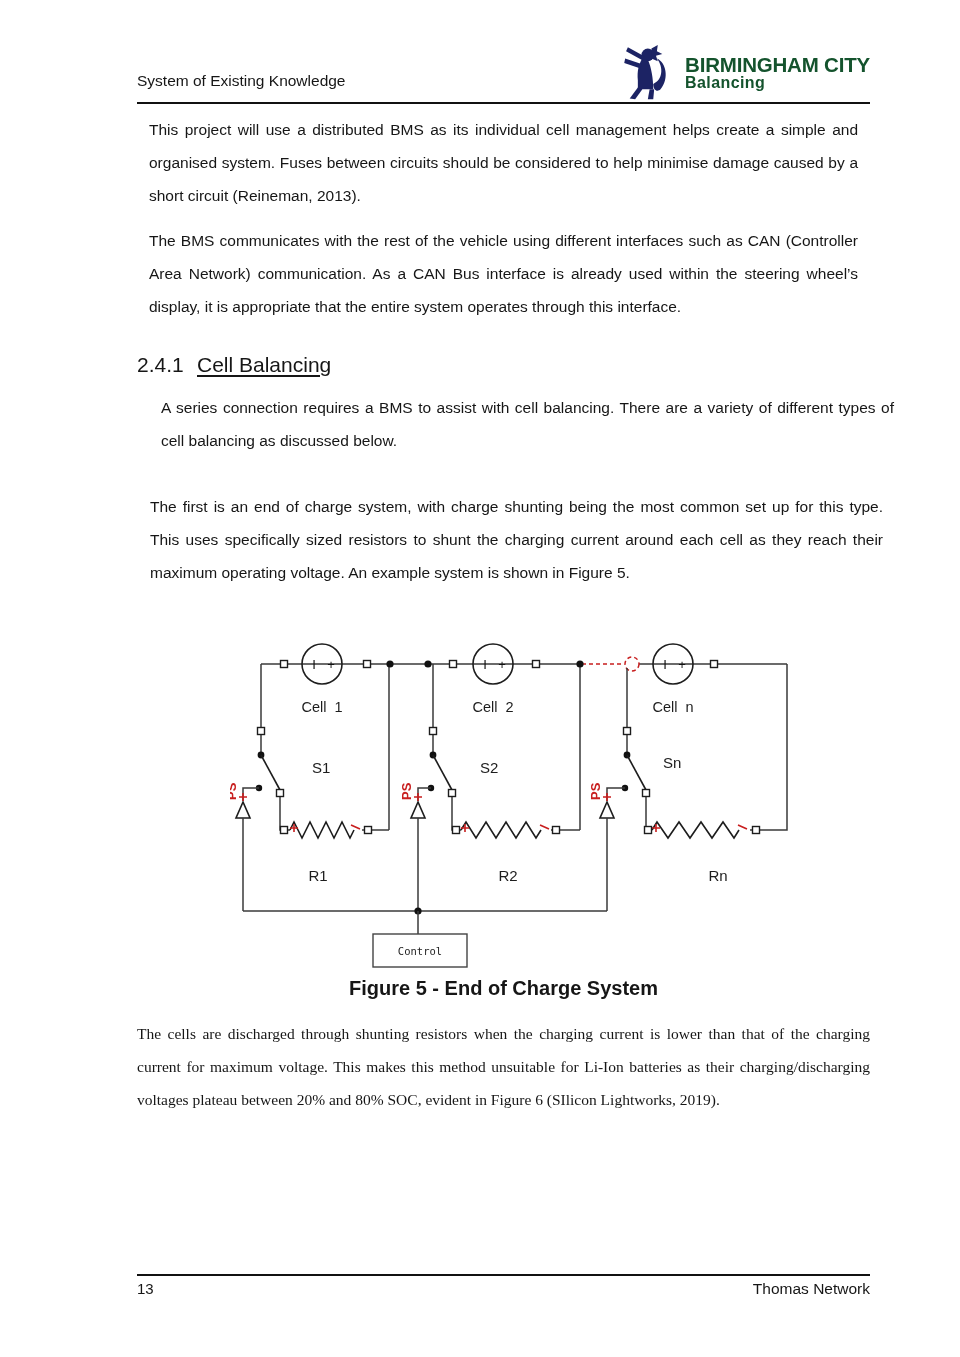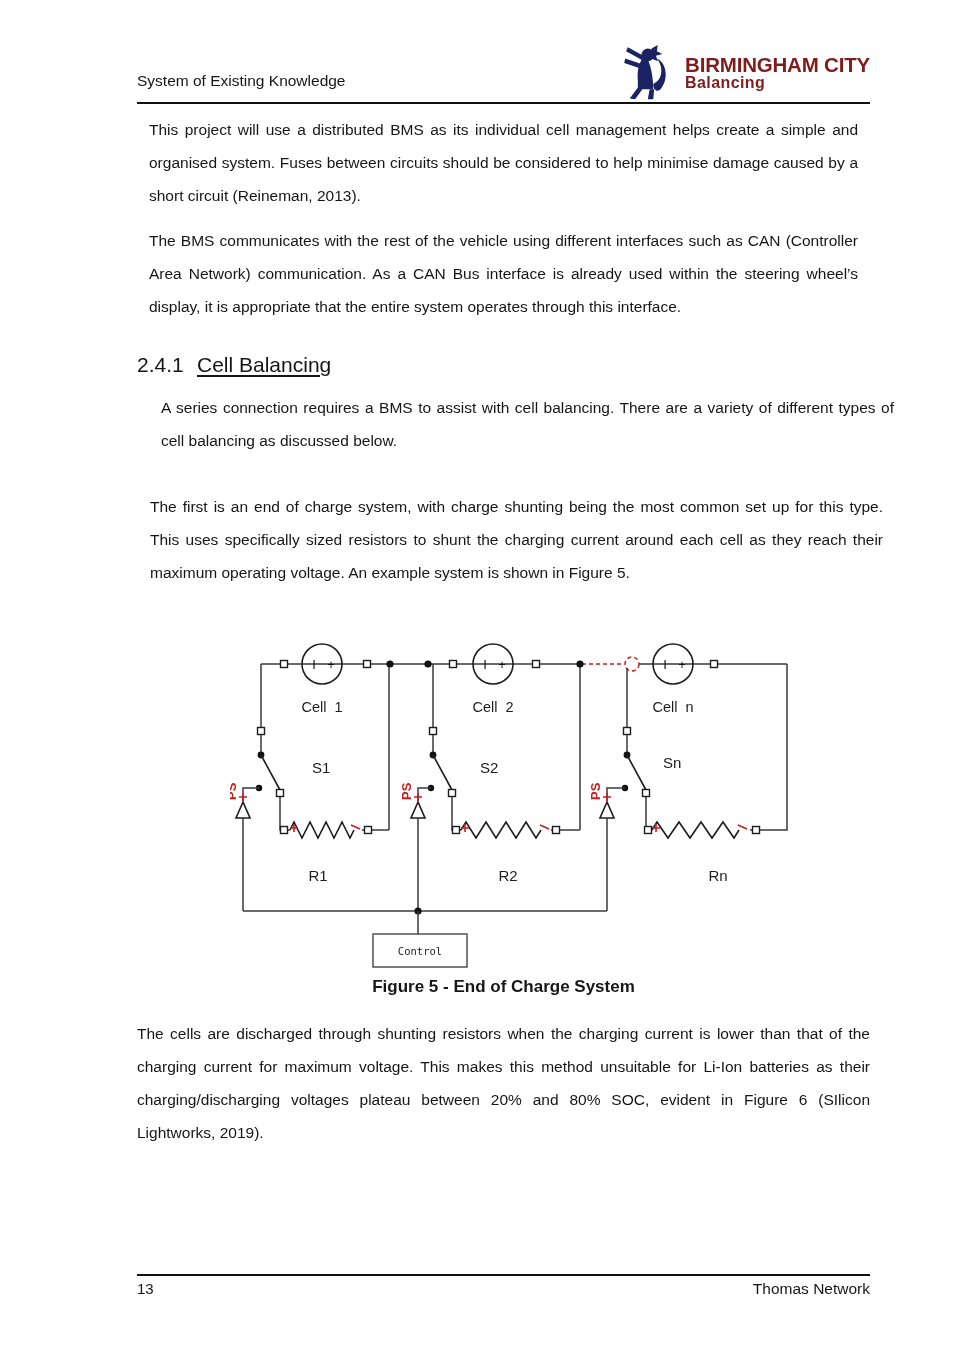--- a/index.html
+++ b/index.html
@@ -5,35 +5,35 @@
   html,body{margin:0;padding:0;background:#ffffff;}
   body{
     width:960px;height:1357px;position:relative;overflow:hidden;
     font-family:"Liberation Sans", sans-serif;color:#161616;
     -webkit-font-smoothing:antialiased;
   }
   .abs{position:absolute;}
   
   .running-title{left:137px;top:72px;font-size:15.5px;}
   .logo-wrap{top:44px;right:90px;display:flex;align-items:center;gap:10px;}
-  .logo-text{line-height:1.05;color:#7f1d1d;}
+  .logo-text{line-height:1.05;color:#14532d;}
   .logo-text .l1{font-size:20.5px;font-weight:bold;letter-spacing:-0.2px;}
   .logo-text .l2{font-size:16px;font-weight:bold;letter-spacing:0.4px;}
   .rule{left:137px;width:733px;height:2px;background:#111;}
   .header-rule{top:102px;}
   
   .textcol{left:137px;width:733px;font-size:15.5px;line-height:33px;text-align:justify;}
   .textcol p{margin:12px;padding:0;}
   .para{left:137px;width:733px;font-size:15.5px;line-height:33px;text-align:justify;}
   .heading{left:137px;width:733px;font-size:21px;}
   .h-num{display:inline-block;width:60px;}
   .h-title{text-decoration:underline;text-underline-offset:3px;}
   
   .figure-caption{left:137px;top:977px;width:733px;text-align:center;
-                  font-size:17px;font-weight:bold;}
+                  font-size:20px;font-weight:bold;}
   svg text{white-space:pre;}
   .d-lbl{font-family:"Liberation Sans",sans-serif;font-size:15px;fill:#1d1d1d;}
   .d-cell{font-family:"Liberation Sans",sans-serif;font-size:14.5px;fill:#1d1d1d;}
   .d-term{font-family:"Liberation Sans",sans-serif;font-size:13px;fill:#111;}
   .d-ps{font-family:"Liberation Sans",sans-serif;font-size:13px;font-weight:bold;fill:#c81e1e;}
   .d-ctrl{font-family:"DejaVu Sans Mono",monospace;font-size:10.5px;fill:#222;}
   .wire{stroke:#3a3a3a;stroke-width:1.5;fill:none;}
   .comp{stroke:#1d1d1d;stroke-width:1.6;fill:none;}
   .pad{fill:#ffffff;stroke:#1d1d1d;stroke-width:1.4;}
   .dot{fill:#111;}
@@ -219,17 +219,17 @@
   <text class="d-lbl" x="480" y="773">S2</text>
   <text class="d-lbl" x="663" y="768">Sn</text>
 
   <text class="d-lbl" x="318" y="881" text-anchor="middle">R1</text>
   <text class="d-lbl" x="508" y="881" text-anchor="middle">R2</text>
   <text class="d-lbl" x="718" y="881" text-anchor="middle">Rn</text>
 </svg>
 
 <div class="abs figure-caption">Figure 5 - End of Charge System</div>
 
-<div class="abs para" style="top:1017px;">The cells are discharged through shunting resistors when the charging current is lower than that of the charging current for maximum voltage. This makes this method unsuitable for Li-Ion batteries as their charging/discharging voltages plateau between 20% and 80% SOC, evident in Figure 6 (SIlicon Lightworks, 2019).</div>
+<div class="abs para" style="top:1017px;font-family:Liberation Serif, serif;">The cells are discharged through shunting resistors when the charging current is lower than that of the charging current for maximum voltage. This makes this method unsuitable for Li-Ion batteries as their charging/discharging voltages plateau between 20% and 80% SOC, evident in Figure 6 (SIlicon Lightworks, 2019).</div>
 
 <div class="abs rule footer-rule" style="height:1.5px;"></div>
 <div class="abs page-num">13</div>
 <div class="abs author">Thomas Network</div>
 
 </body></html>

